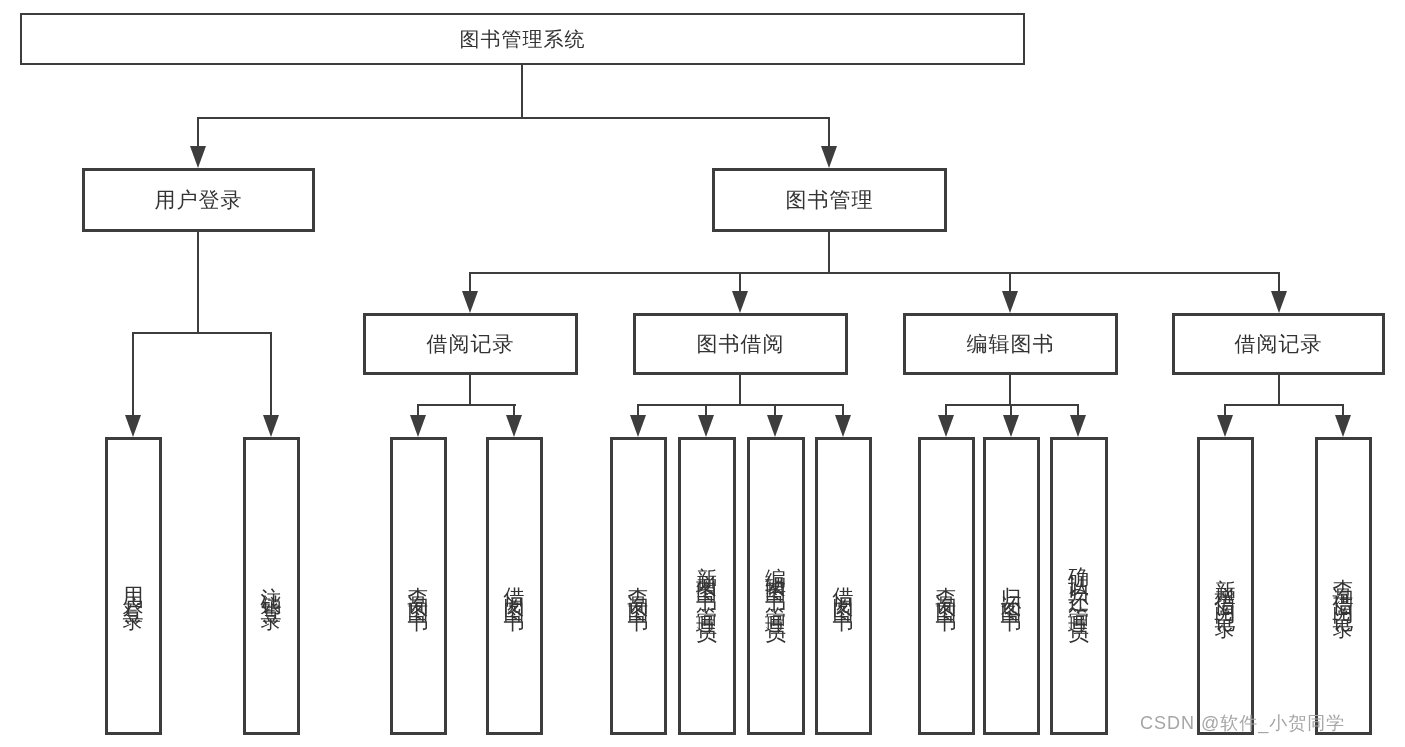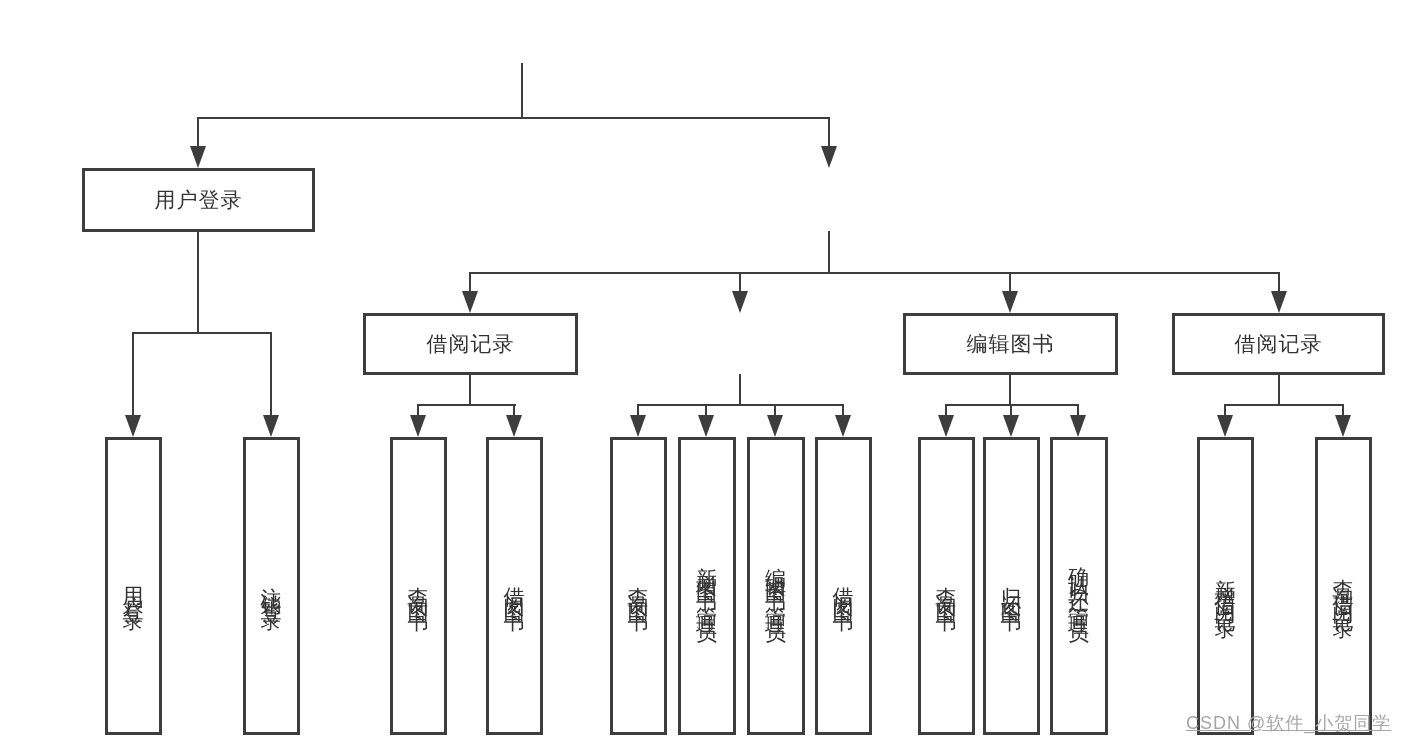--- a/index.html
+++ b/index.html
@@ -42,45 +42,50 @@
   .arrow {
     position: absolute;
     width: 0; height: 0;
     border-left: 8px solid transparent;
     border-right: 8px solid transparent;
     border-top: 22px solid #3d3d3d;
     z-index: 1;
   }
   .watermark {
     position: absolute;
-    left: 1186px;
+    left: 1140px;
     top: 711px;
     font-size: 18px;
     letter-spacing: 1px;
     color: #a6a6a6;
     white-space: nowrap;
     z-index: 5;
-    text-decoration: underline;
   }
 </style>
 </head>
 <body>
 
 <div id="stage">
 
+  <div class="box root" style="left:20px; top:13px; width:1005px; height:52px;">
+    <span>图书管理系统</span>
+  </div>
 
   <div class="vline" style="left:521px; top:63px; height:56px;"></div>
   <div class="hline" style="left:197px; top:117px; width:633px;"></div>
   <div class="vline" style="left:197px; top:117px; height:34px;"></div>
   <div class="arrow" style="left:190px; top:146px;"></div>
   <div class="vline" style="left:828px; top:117px; height:34px;"></div>
   <div class="arrow" style="left:821px; top:146px;"></div>
 
   <div class="box" style="left:82px; top:168px; width:233px; height:64px;">
     <span>用户登录</span>
+  </div>
+  <div class="box" style="left:712px; top:168px; width:235px; height:64px;">
+    <span>图书管理</span>
   </div>
 
   <div class="vline" style="left:197px; top:231px; height:103px;"></div>
   <div class="hline" style="left:132px; top:332px; width:140px;"></div>
   <div class="vline" style="left:132px; top:332px; height:88px;"></div>
   <div class="arrow" style="left:125px; top:415px;"></div>
   <div class="vline" style="left:270px; top:332px; height:88px;"></div>
   <div class="arrow" style="left:263px; top:415px;"></div>
 
   <div class="vline" style="left:828px; top:231px; height:43px;"></div>
@@ -89,20 +94,23 @@
   <div class="arrow" style="left:462px; top:291px;"></div>
   <div class="vline" style="left:739px; top:272px; height:25px;"></div>
   <div class="arrow" style="left:732px; top:291px;"></div>
   <div class="vline" style="left:1009px; top:272px; height:25px;"></div>
   <div class="arrow" style="left:1002px; top:291px;"></div>
   <div class="vline" style="left:1278px; top:272px; height:25px;"></div>
   <div class="arrow" style="left:1271px; top:291px;"></div>
 
   <div class="box" style="left:363px; top:313px; width:215px; height:62px;">
     <span>借阅记录</span>
+  </div>
+  <div class="box" style="left:633px; top:313px; width:215px; height:62px;">
+    <span>图书借阅</span>
   </div>
   <div class="box" style="left:903px; top:313px; width:215px; height:62px;">
     <span>编辑图书</span>
   </div>
   <div class="box" style="left:1172px; top:313px; width:213px; height:62px;">
     <span>借阅记录</span>
   </div>
 
   <div class="vline" style="left:469px; top:374px; height:32px;"></div>
   <div class="hline" style="left:417px; top:404px; width:99px;"></div>

